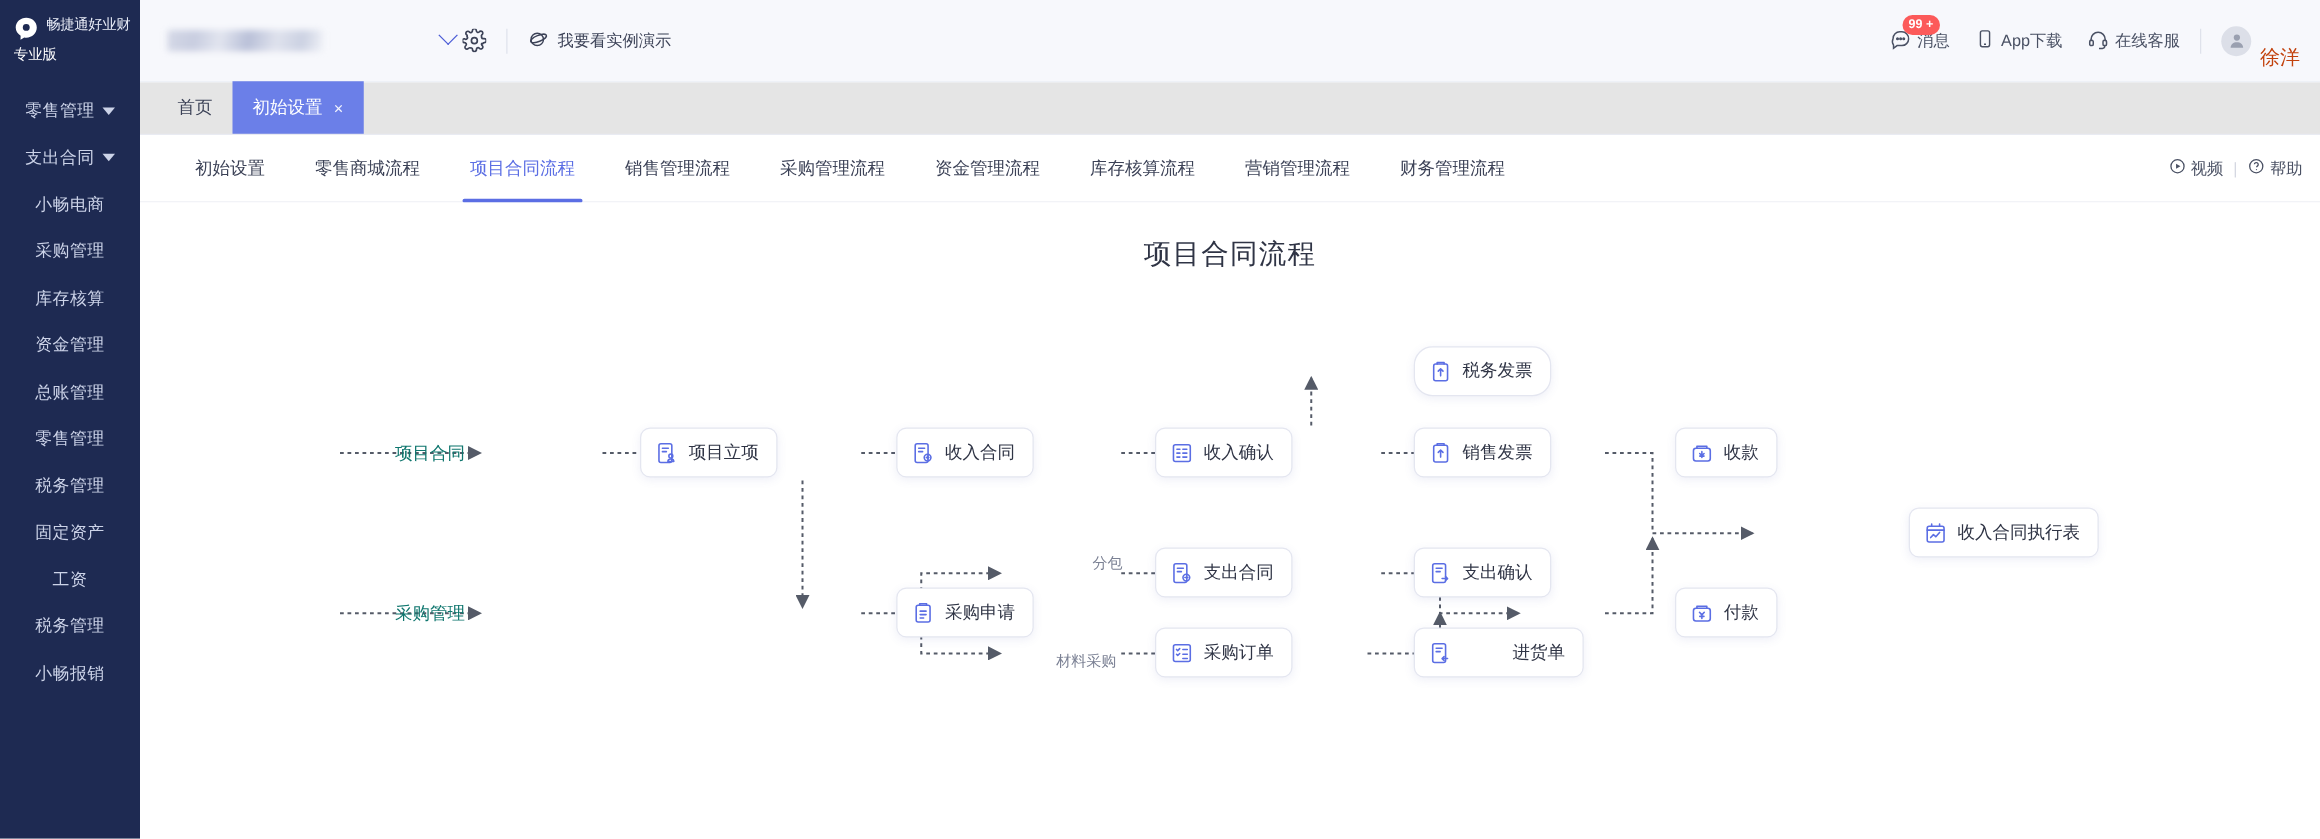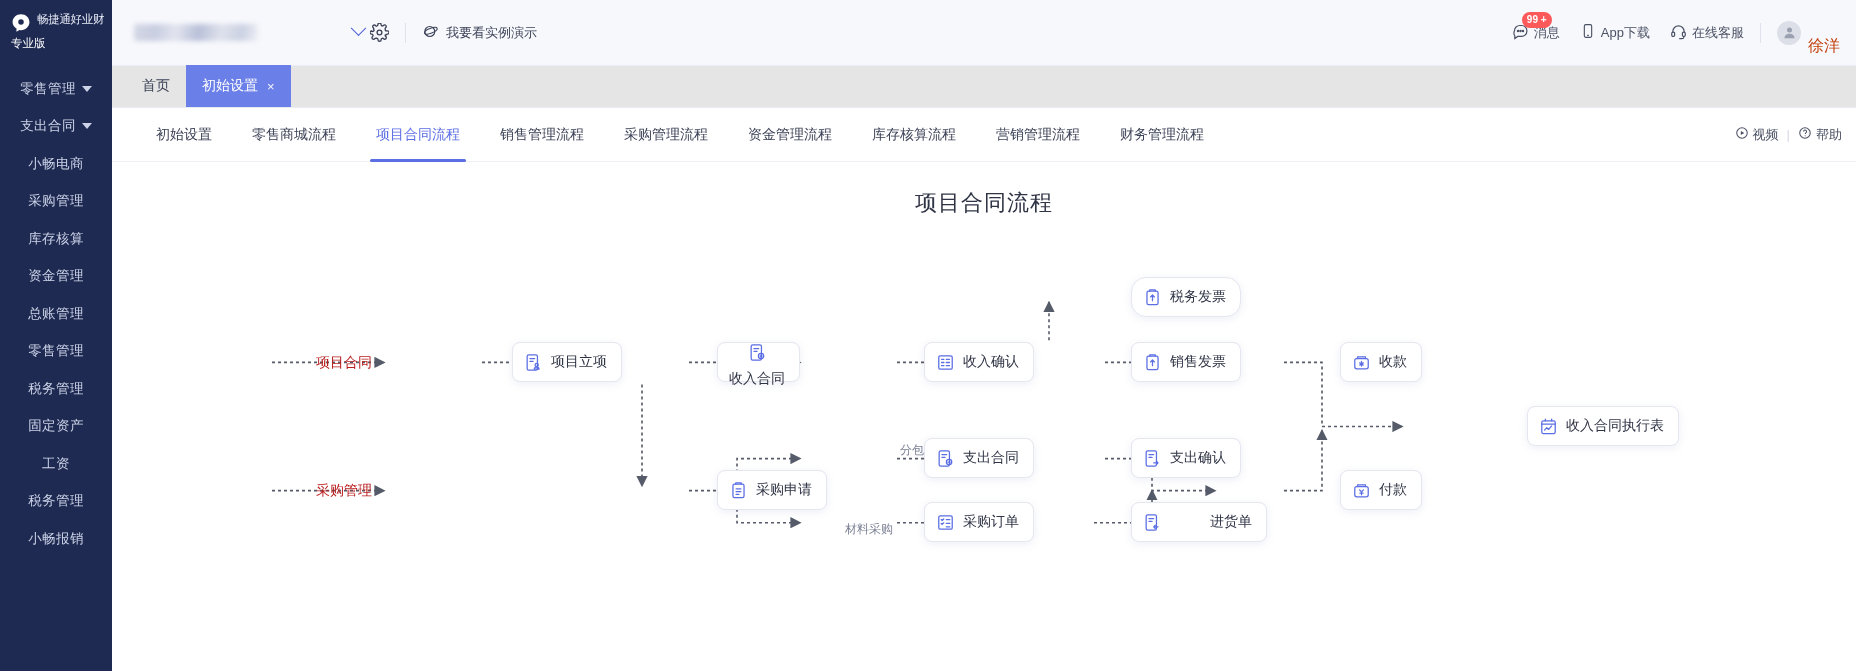--- a/index.html
+++ b/index.html
@@ -91,21 +91,21 @@
                 font-size: 22px; color: #2f3445; letter-spacing: 1px; }
   .flow-svg { position: absolute; inset: 0; width: 100%; height: 100%; }
 
   .node {
     position: absolute; height: 40px; background: #fff; border: 1px solid #e4e6f0;
     border-radius: 8px; box-shadow: 0 2px 8px rgba(90,100,180,.10);
     display: flex; align-items: center; gap: 8px; padding: 0 14px 0 11px;
     font-size: 14px; color: #2f3445; cursor: pointer; white-space: nowrap;
   }
   .node .ico { width: 19px; height: 19px; flex: 0 0 19px; display: block; }
-  .rowlabel { position: absolute; font-size: 14px; color: #b91c1c; white-space: nowrap; }
+  .rowlabel { position: absolute; font-size: 14px; color: #0f766e; white-space: nowrap; }
   .edgelabel { position: absolute; font-size: 12px; color: #7b8194; white-space: nowrap; }
 </style>
 </head>
 <body>
 
 <div class="app">
 
   <aside class="sidebar">
     <div class="logo-wrap">
       <div class="logo-row">
@@ -307,34 +307,34 @@
 
           <path d="M993,296 H1040 V328 H1103"></path>
           <path d="M982,360 H1040 V328"></path>
 
           <path d="M1172,328 H1210 V268"></path>
         </g>
       </svg>
       <div id="flow-layer">
           <div class="rowlabel" style="left: 204px; top: 192px;">项目合同</div>
           <div class="rowlabel" style="left: 204px; top: 320px;">采购管理</div>
-          <div class="edgelabel" style="left: 788px; top: 280px;">分包</div>
+          <div class="edgelabel" style="left: 762px; top: 280px;">分包</div>
           <div class="edgelabel" style="left: 733px; top: 359px;">材料采购</div>
           <div class="node" style="left: 400px; top: 180px;">
             <span>
               <svg class="ico" viewBox="0 0 24 24" fill="none" stroke="#5b6ee4" stroke-width="1.6" stroke-linecap="round" stroke-linejoin="round">
                 <rect x="4" y="2.5" width="13" height="19" rx="2"></rect>
                 <path d="M7.5 7h6M7.5 10.5h4"></path>
                 <circle cx="16" cy="15" r="2"></circle>
                 <path d="M13 20.5c0-1.7 1.4-2.6 3-2.6s3 .9 3 2.6z"></path>
               </svg>
             </span>
             <span>项目立项</span>
           </div>
-          <div class="node" style="left: 605px; top: 180px; flex-direction: column;">
+          <div class="node" style="left: 605px; top: 180px;">
             <span>
               <svg class="ico" viewBox="0 0 24 24" fill="none" stroke="#5b6ee4" stroke-width="1.6" stroke-linecap="round" stroke-linejoin="round">
                 <rect x="4" y="2.5" width="13" height="19" rx="2"></rect>
                 <path d="M7.5 7h6M7.5 10.5h4"></path>
                 <circle cx="16.5" cy="16.5" r="3.4"></circle>
                 <path d="M16.5 15v3M15.2 16.5h2.6"></path>
               </svg>
             </span>
             <span>收入合同</span>
           </div>

